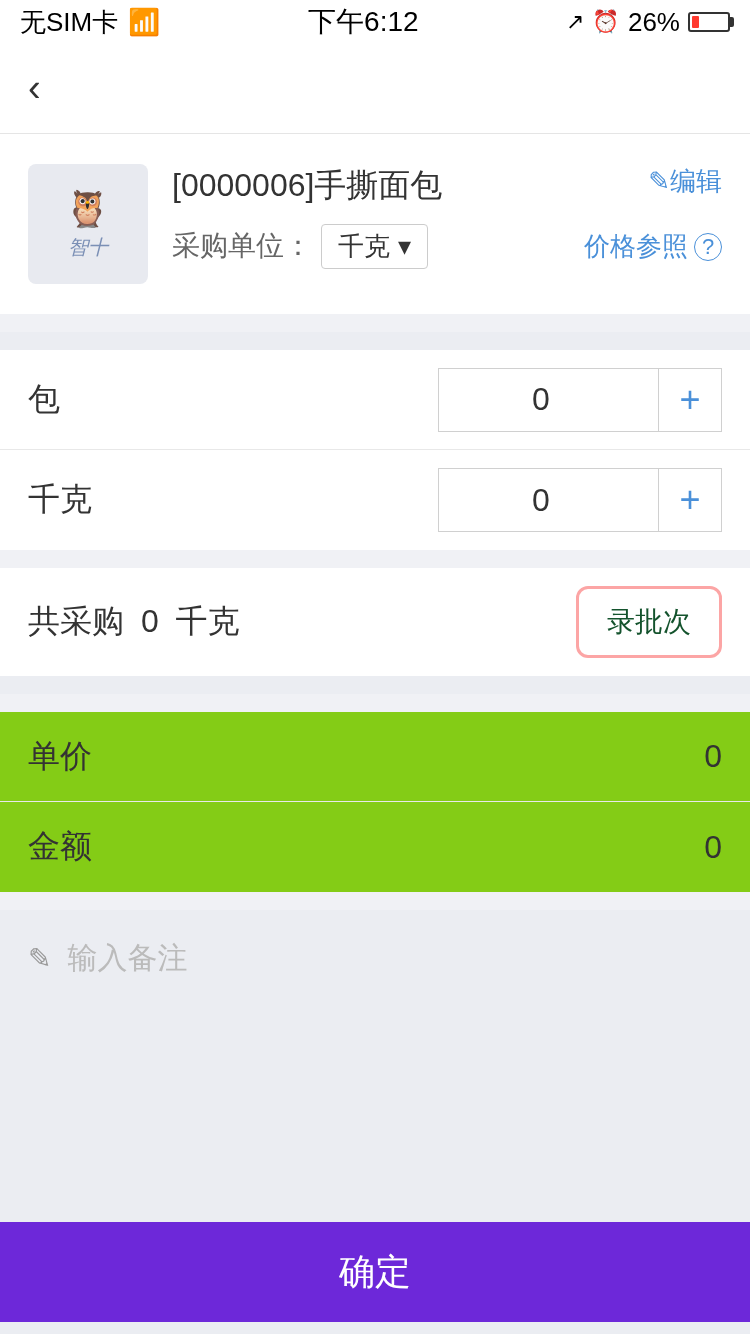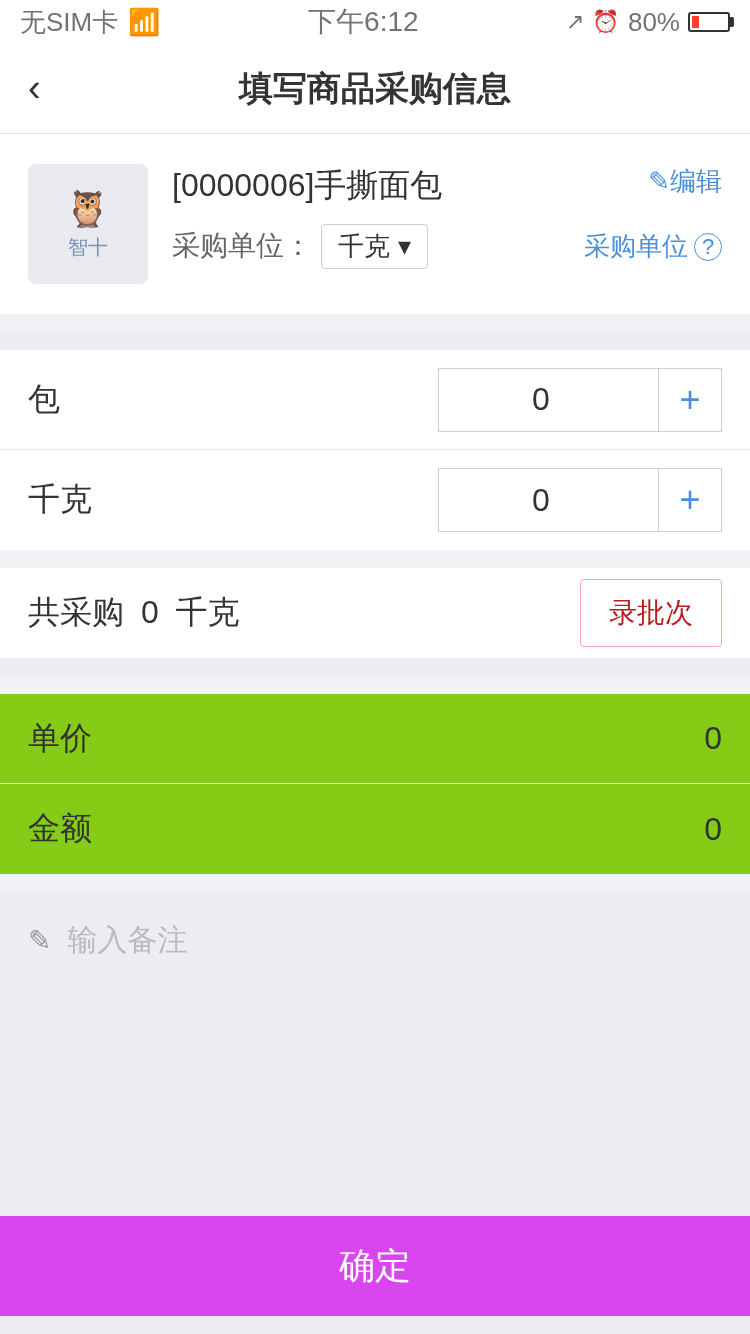--- a/index.html
+++ b/index.html
@@ -16,21 +16,21 @@
     
     .status-bar {
       width: 750px;
       height: 44px;
       background: #fff;
       display: flex;
       align-items: center;
       justify-content: space-between;
       padding: 0 20px;
       font-size: 28px;
-      color: #737373;
+      color: #000000;
     }
     .status-left {
       display: flex;
       align-items: center;
       gap: 10px;
       font-size: 26px;
     }
     .status-center {
       font-size: 28px;
       font-weight: 500;
@@ -114,20 +114,21 @@
       flex-direction: column;
     }
     .product-image-logo {
       font-size: 36px;
       color: #7a8fb5;
     }
     .product-image-text {
       font-size: 20px;
       color: #7a8fb5;
       margin-top: 4px;
+      font-style: italic;
     }
     .product-info {
       flex: 1;
     }
     .product-title-row {
       display: flex;
       justify-content: space-between;
       align-items: flex-start;
       margin-bottom: 16px;
     }
@@ -239,31 +240,31 @@
     
     .summary-section {
       background: #fff;
       margin-top: 18px;
     }
     .summary-row {
       display: flex;
       align-items: center;
       justify-content: space-between;
       padding: 0 28px;
-      height: 90px;
+      height: 108px;
     }
     .summary-text {
       font-size: 32px;
       color: #333;
     }
     .record-batch-btn {
-      border: 1px solid #fca5a5;
-      color: #b91c1c;
-      background: #fff;
-      border-radius: 4px;
+      border: 3px solid #fca5a5;
+      color: #14532d;
+      background: #fff;
+      border-radius: 12px;
       padding: 14px 28px;
       font-size: 28px;
       cursor: pointer;
     }
 
     
     .price-section {
       background: #84cc16;
       margin-top: 18px;
     }
@@ -302,25 +303,25 @@
       color: #999;
     }
     .remark-placeholder {
       font-size: 30px;
       color: #bbb;
     }
 
     
     .confirm-section {
       position: fixed;
-      bottom: 18px;
+      bottom: 12px;
       left: 0;
       width: 750px;
       height: 100px;
-      background: #d946ef;
+      background: #6d28d9;
       display: flex;
       align-items: center;
       justify-content: center;
       cursor: pointer;
     }
     .confirm-btn-text {
       font-size: 36px;
       color: #fff;
       font-weight: 500;
     }
@@ -330,30 +331,29 @@
 
 <div class="status-bar">
   <div class="status-left">
     <span>无SIM卡</span>
     <span>📶</span>
   </div>
   <div class="status-center">下午6:12</div>
   <div class="status-right">
     <span style="font-size:22px;">↗</span>
     <span style="font-size:22px;">⏰</span>
-    <span>80%</span>
+    <span>26%</span>
     <div class="battery-icon">
       <div class="battery-fill"></div>
     </div>
   </div>
 </div>
 
 <div class="nav-bar">
   <span class="nav-back">‹</span>
-  <span class="nav-title">填写商品采购信息</span>
 </div>
 
 <div class="product-card">
   <div class="product-image">
     <div class="product-image-logo">🦉</div>
     <div class="product-image-text">智十</div>
   </div>
   <div class="product-info">
     <div class="product-title-row">
       <span class="product-name">[0000006]手撕面包</span>
@@ -361,21 +361,21 @@
     </div>
     <div class="product-unit-row">
       <div>
         <span class="product-unit-label">采购单位：</span>
         <span class="unit-select">
           <span>千克</span>
           <span>▾</span>
         </span>
       </div>
       <span class="price-ref">
-        <span>采购单位</span>
+        <span>价格参照</span>
         <span style="width:28px;height:28px;border-radius:50%;border:1px solid #4a90d9;display:inline-flex;align-items:center;justify-content:center;font-size:22px;">?</span>
       </span>
     </div>
   </div>
 </div>
 
 <div class="section-divider"></div>
 
 <div class="input-section">
 

